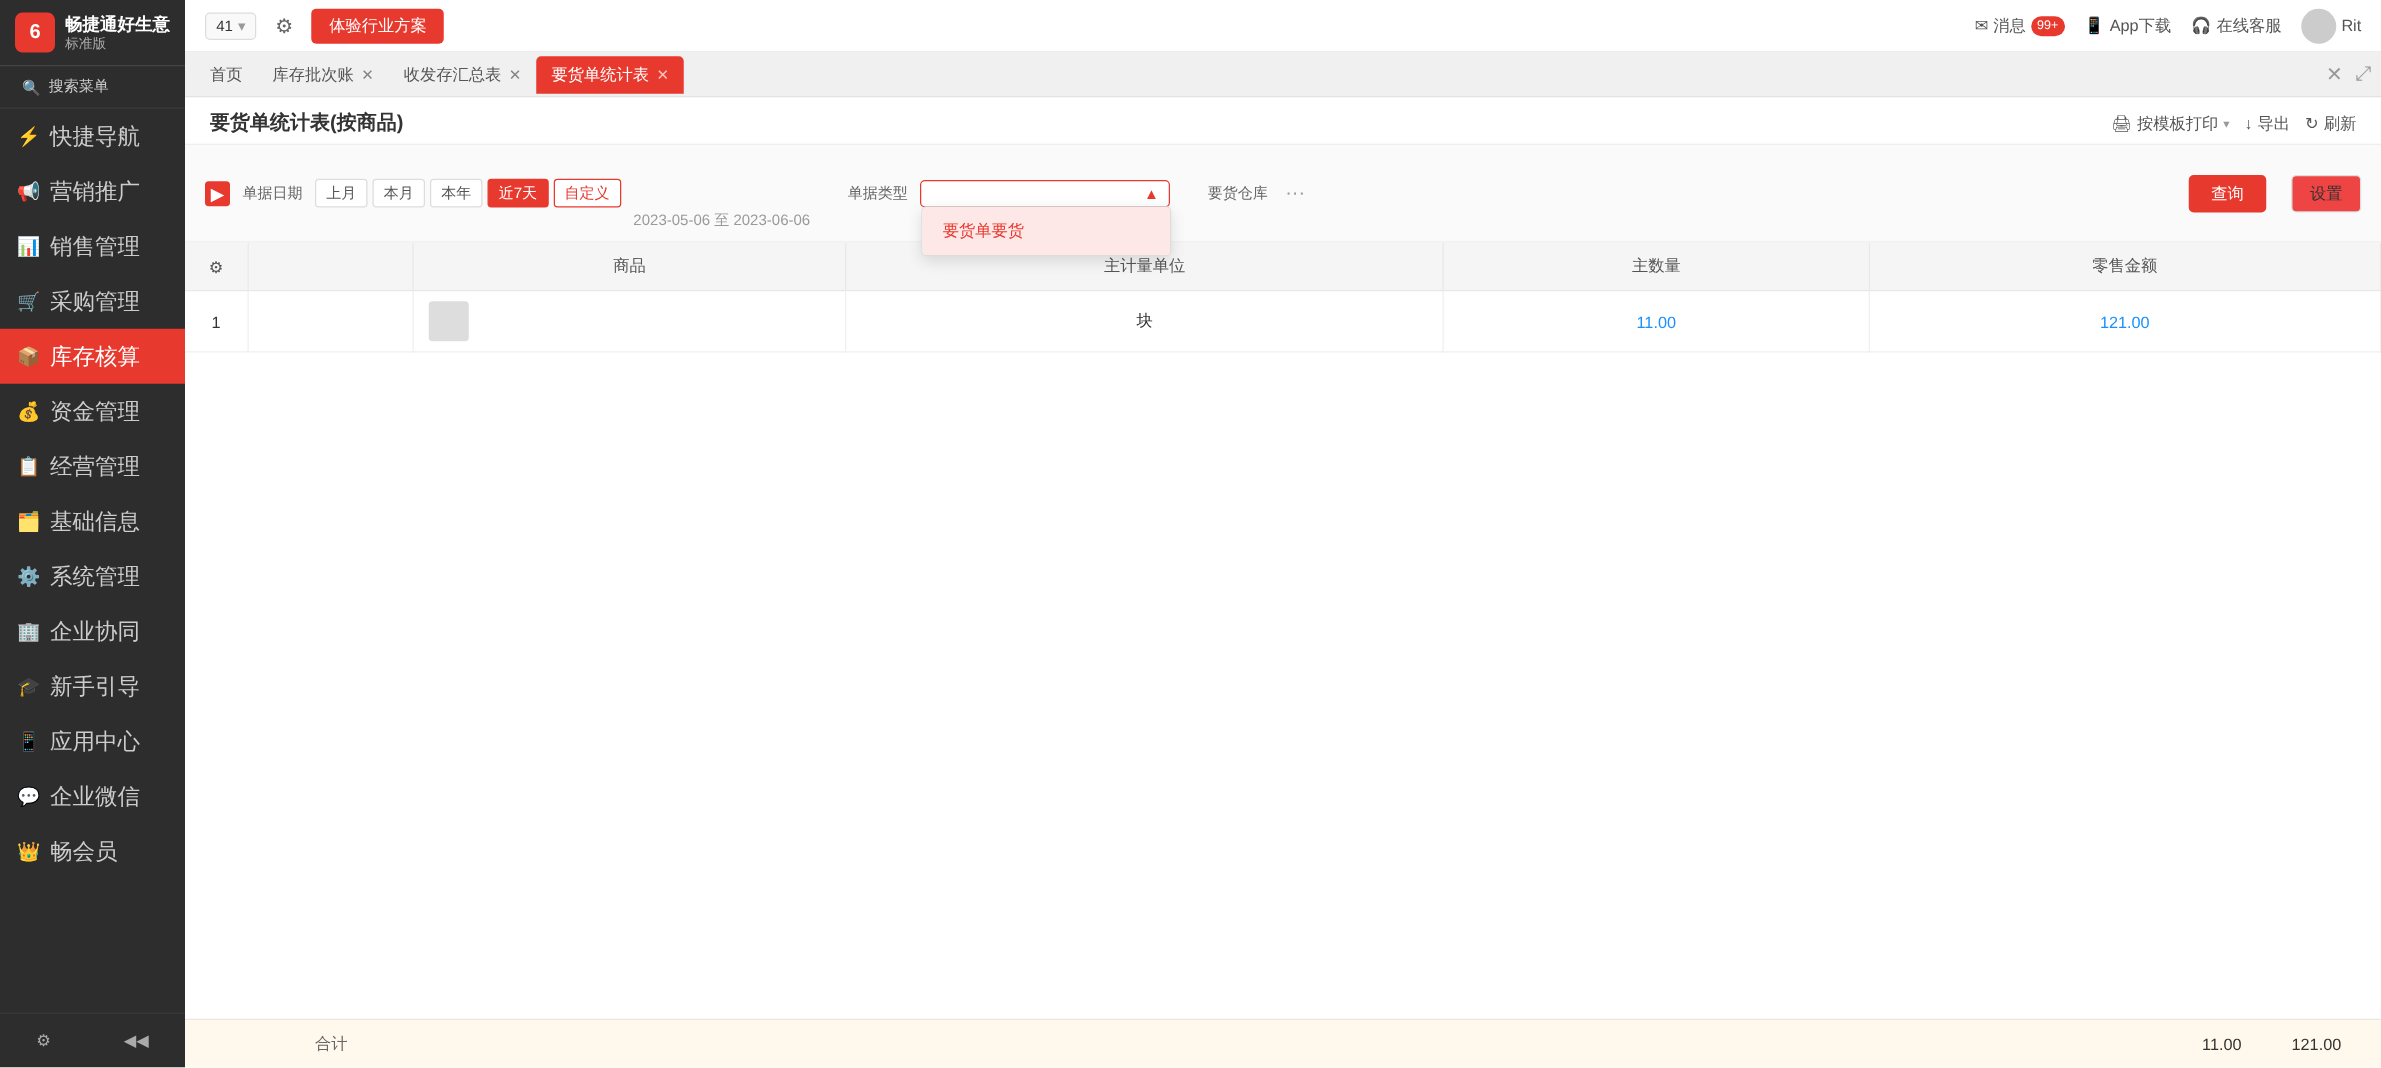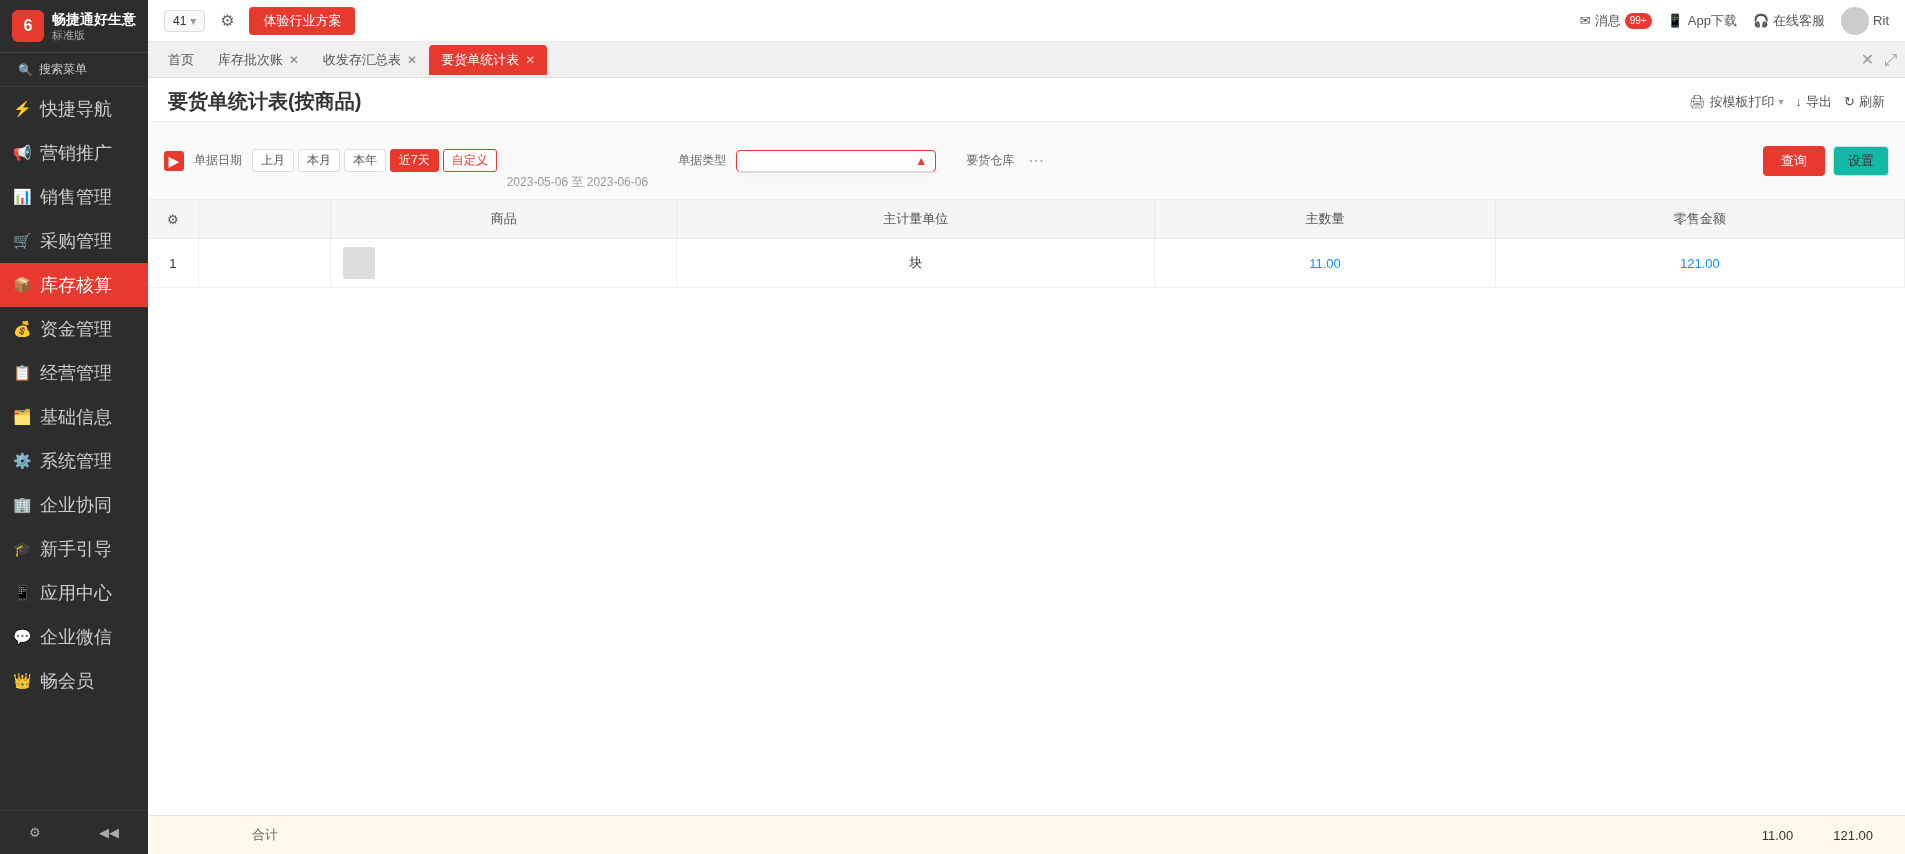--- a/index.html
+++ b/index.html
@@ -130,21 +130,21 @@
     }
 
     
     .page-header {
       display: flex;
       align-items: center;
       justify-content: space-between;
       padding: 10px 20px 6px;
       background: #fff;
     }
-    .page-title { font-size: 20px; font-weight: bold; color: #333; }
+    .page-title { font-size: 16px; font-weight: bold; color: #333; }
     .page-header-actions { display: flex; align-items: center; gap: 12px; }
     .header-action-btn {
       display: flex; align-items: center; gap: 4px;
       color: #555; font-size: 13px; cursor: pointer;
     }
 
     
     .filter-bar {
       display: flex;
       align-items: center;
@@ -173,27 +173,27 @@
     .filter-type-label { font-size: 12px; color: #666; margin-left: 20px; flex-shrink: 0; }
     .filter-type-input {
       border: 1px solid #e8392e; border-radius: 4px; padding: 3px 8px;
       font-size: 12px; color: #333; outline: none;
       min-width: 180px; display: flex; align-items: center; justify-content: space-between;
       cursor: pointer; background: #fff; position: relative;
     }
     .filter-type-input .arrow { color: #e8392e; margin-left: 8px; }
     .filter-warehouse-label { font-size: 12px; color: #666; margin-left: 20px; flex-shrink: 0; }
     .filter-more-btn { color: #999; font-size: 16px; cursor: pointer; margin-left: 4px; }
-    .filter-actions { margin-left: auto; display: flex; gap: 8px; }
+    .filter-actions { margin-left: auto; display: flex; gap: 20px; }
     .btn-query {
       background: #e8392e; color: #fff; border: none;
       padding: 5px 18px; border-radius: 4px; font-size: 13px; cursor: pointer;
     }
     .btn-settings {
-      background: #14b8a6; color: #333; border: 1px solid #ddd;
+      background: #ef4444; color: #333; border: 1px solid #ddd;
       padding: 5px 14px; border-radius: 4px; font-size: 13px; cursor: pointer;
     }
 
     
     .dropdown-menu {
       position: absolute;
       top: 100%;
       left: 660px;
       background: #fff;
       border: 1px solid #ddd;
@@ -428,20 +428,23 @@
         <button class="filter-date-btn" style="color:#e8392e; border-color:#e8392e;">自定义</button>
       </div>
       <span class="filter-date-range">2023-05-06 至 2023-06-06</span>
 
       <span class="filter-type-label">单据类型</span>
       <div class="filter-type-input" style="position:relative; width:200px;">
         <span></span>
         <span class="arrow">▲</span>
 
         <div class="dropdown-menu" style="position:absolute; top:100%; left:0; right:0; min-width:200px;">
+          <div class="dropdown-item selected">
+            <span>要货单要货</span>
+          </div>
         </div>
       </div>
 
       <span class="filter-warehouse-label">要货仓库</span>
       <span class="filter-more-btn">···</span>
 
       <div class="filter-actions">
         <button class="btn-query">查询</button>
         <button class="btn-settings">设置</button>
       </div>

